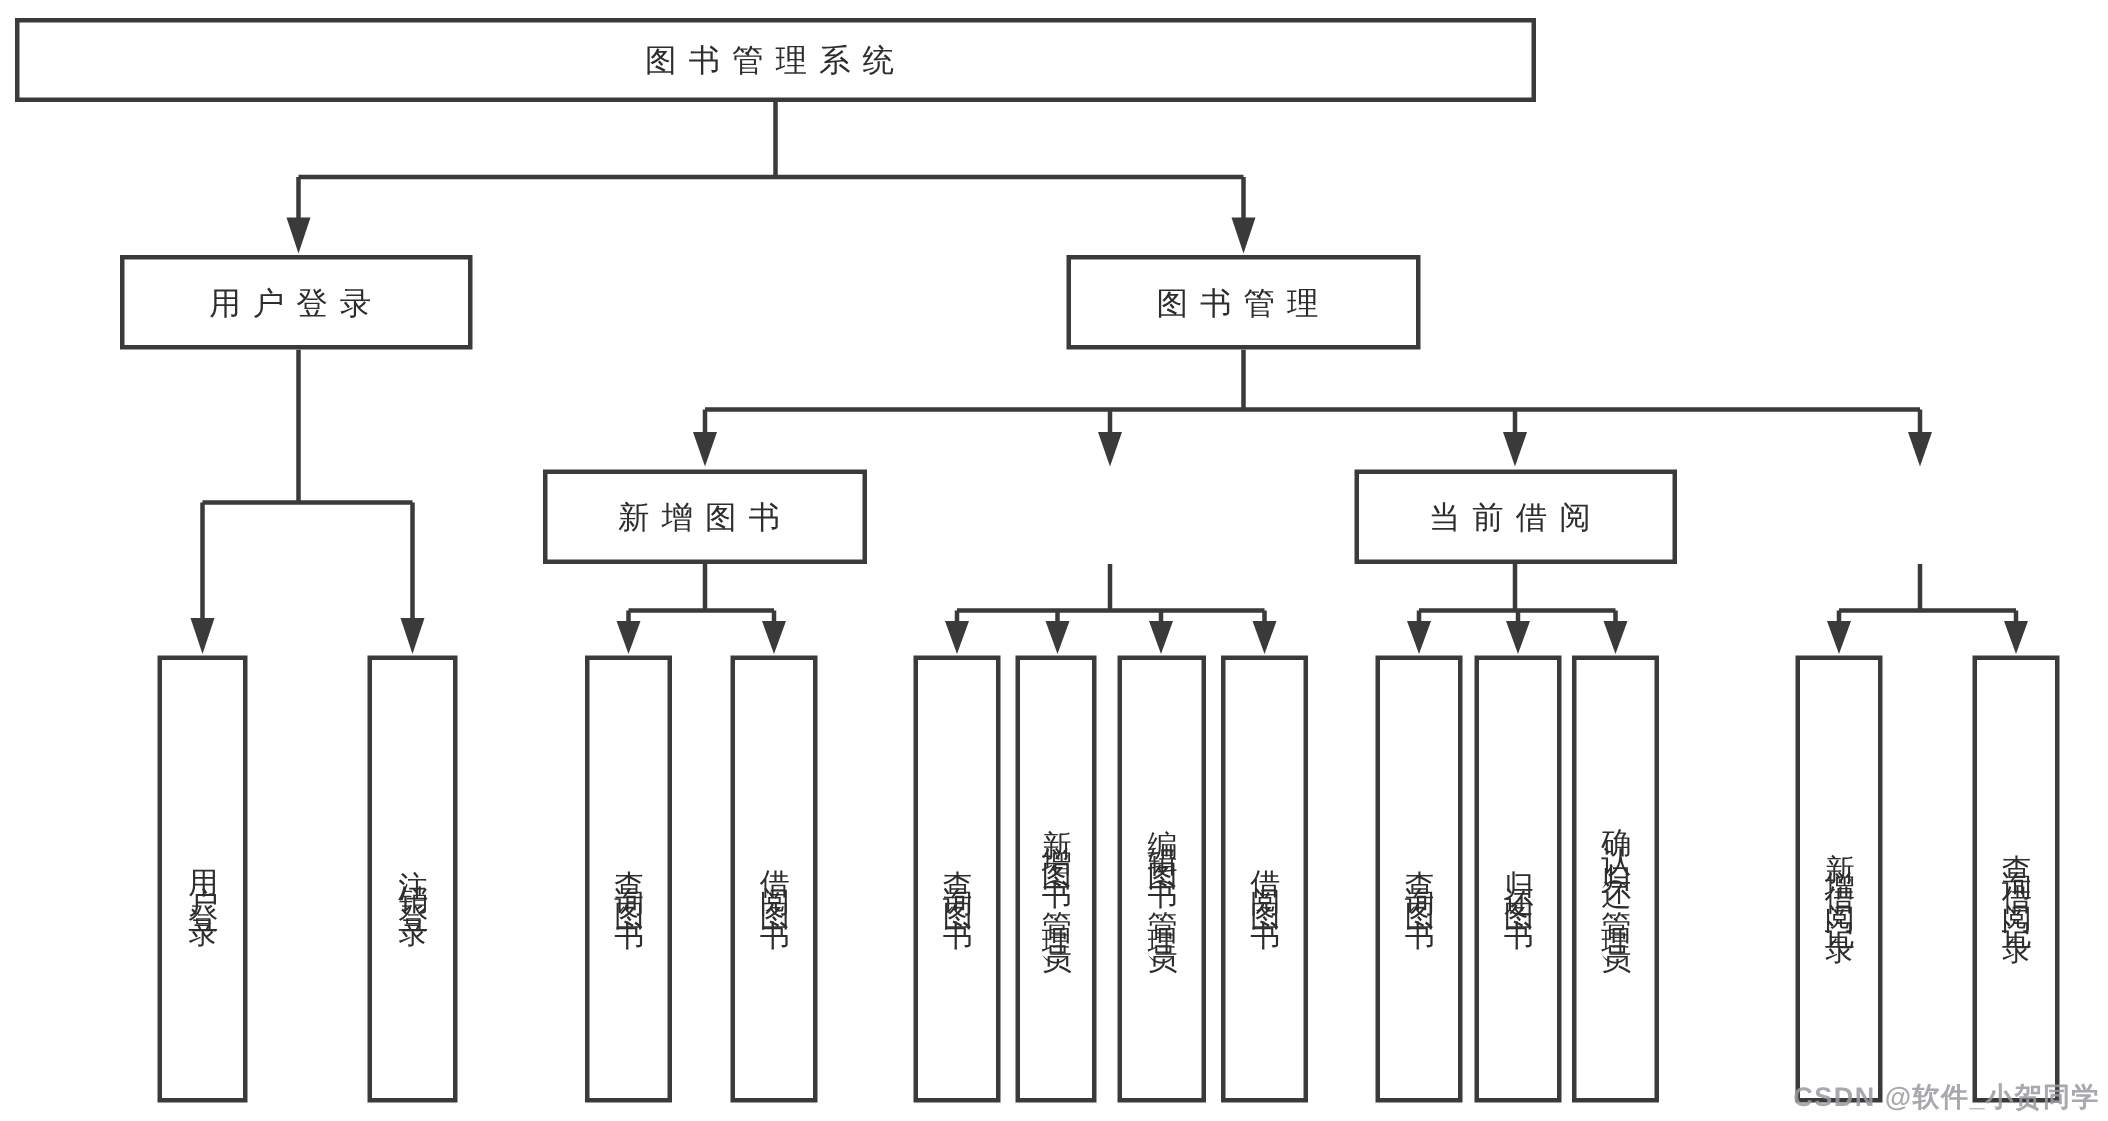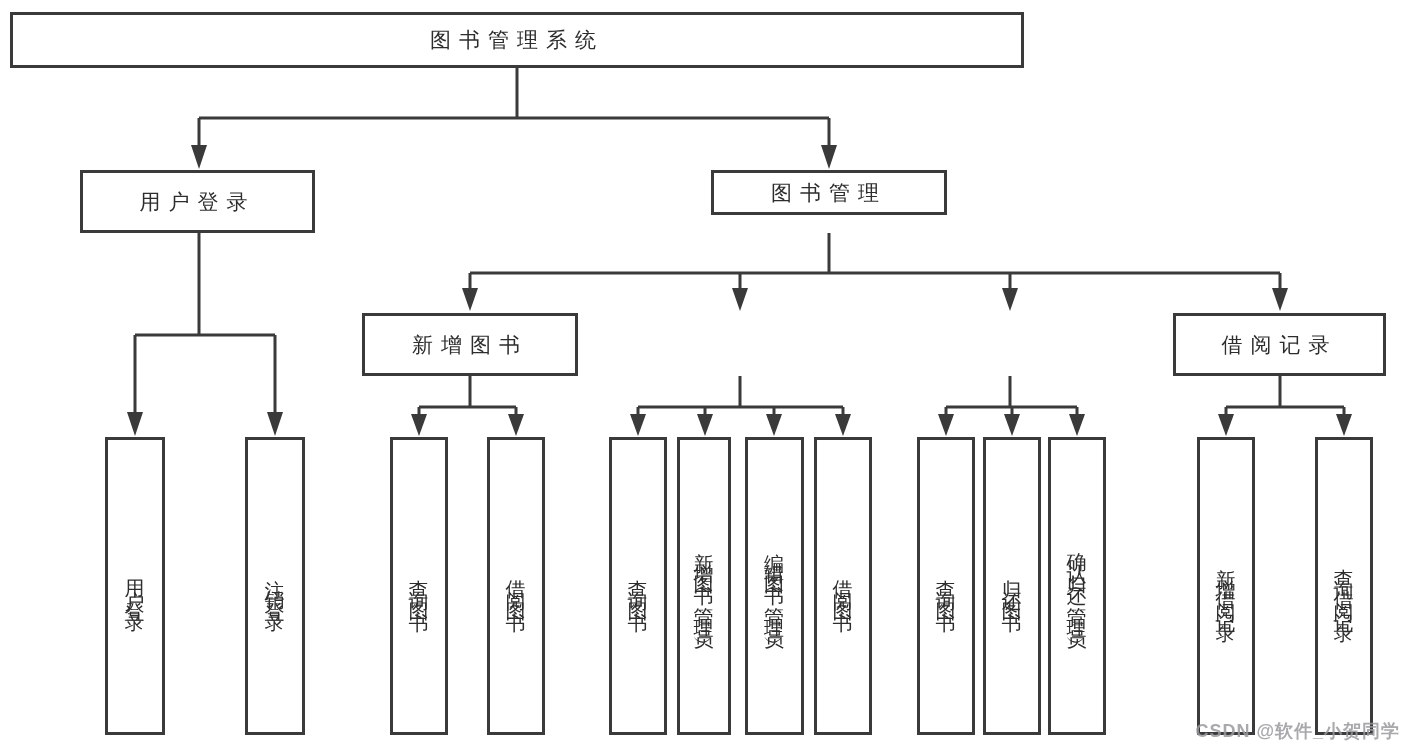--- a/index.html
+++ b/index.html
@@ -90,24 +90,24 @@
     <path class="head" d="M1077,436 L1069,414 L1085,414 Z"></path>
 
     <path class="shaft" d="M1280,376 V407 M1226,407 H1344 M1226,407 V416 M1344,407 V416"></path>
     <path class="head" d="M1226,436 L1218,414 L1234,414 Z"></path>
     <path class="head" d="M1344,436 L1336,414 L1352,414 Z"></path>
   </svg>
 
   <div class="node" style="left:10px;top:12px;width:1014px;height:56px;">图书管理系统</div>
 
   <div class="node" style="left:80px;top:170px;width:235px;height:63px;">用户登录</div>
-  <div class="node" style="left:711px;top:170px;width:236px;height:45px;">图书管理</div>
+  <div class="node" style="left:711px;top:170px;width:236px;height:63px;">图书管理</div>
 
   <div class="node" style="left:362px;top:313px;width:216px;height:63px;">新增图书</div>
-  <div class="node" style="left:1173px;top:313px;width:213px;height:63px;">借阅记录</div>
+  <div class="node" style="left:903px;top:313px;width:215px;height:63px;">当前借阅</div>
 
   <div class="leaf" style="left:105px;top:437px;width:60px;height:298px;">用户登录</div>
   <div class="leaf" style="left:245px;top:437px;width:60px;height:298px;">注销登录</div>
 
   <div class="leaf" style="left:390px;top:437px;width:58px;height:298px;">查询图书</div>
   <div class="leaf" style="left:487px;top:437px;width:58px;height:298px;">借阅图书</div>
 
   <div class="leaf" style="left:609px;top:437px;width:58px;height:298px;">查询图书</div>
   <div class="leaf" style="left:677px;top:437px;width:54px;height:298px;">新增图书（管理员）</div>
   <div class="leaf" style="left:745px;top:437px;width:59px;height:298px;">编辑图书（管理员）</div>

